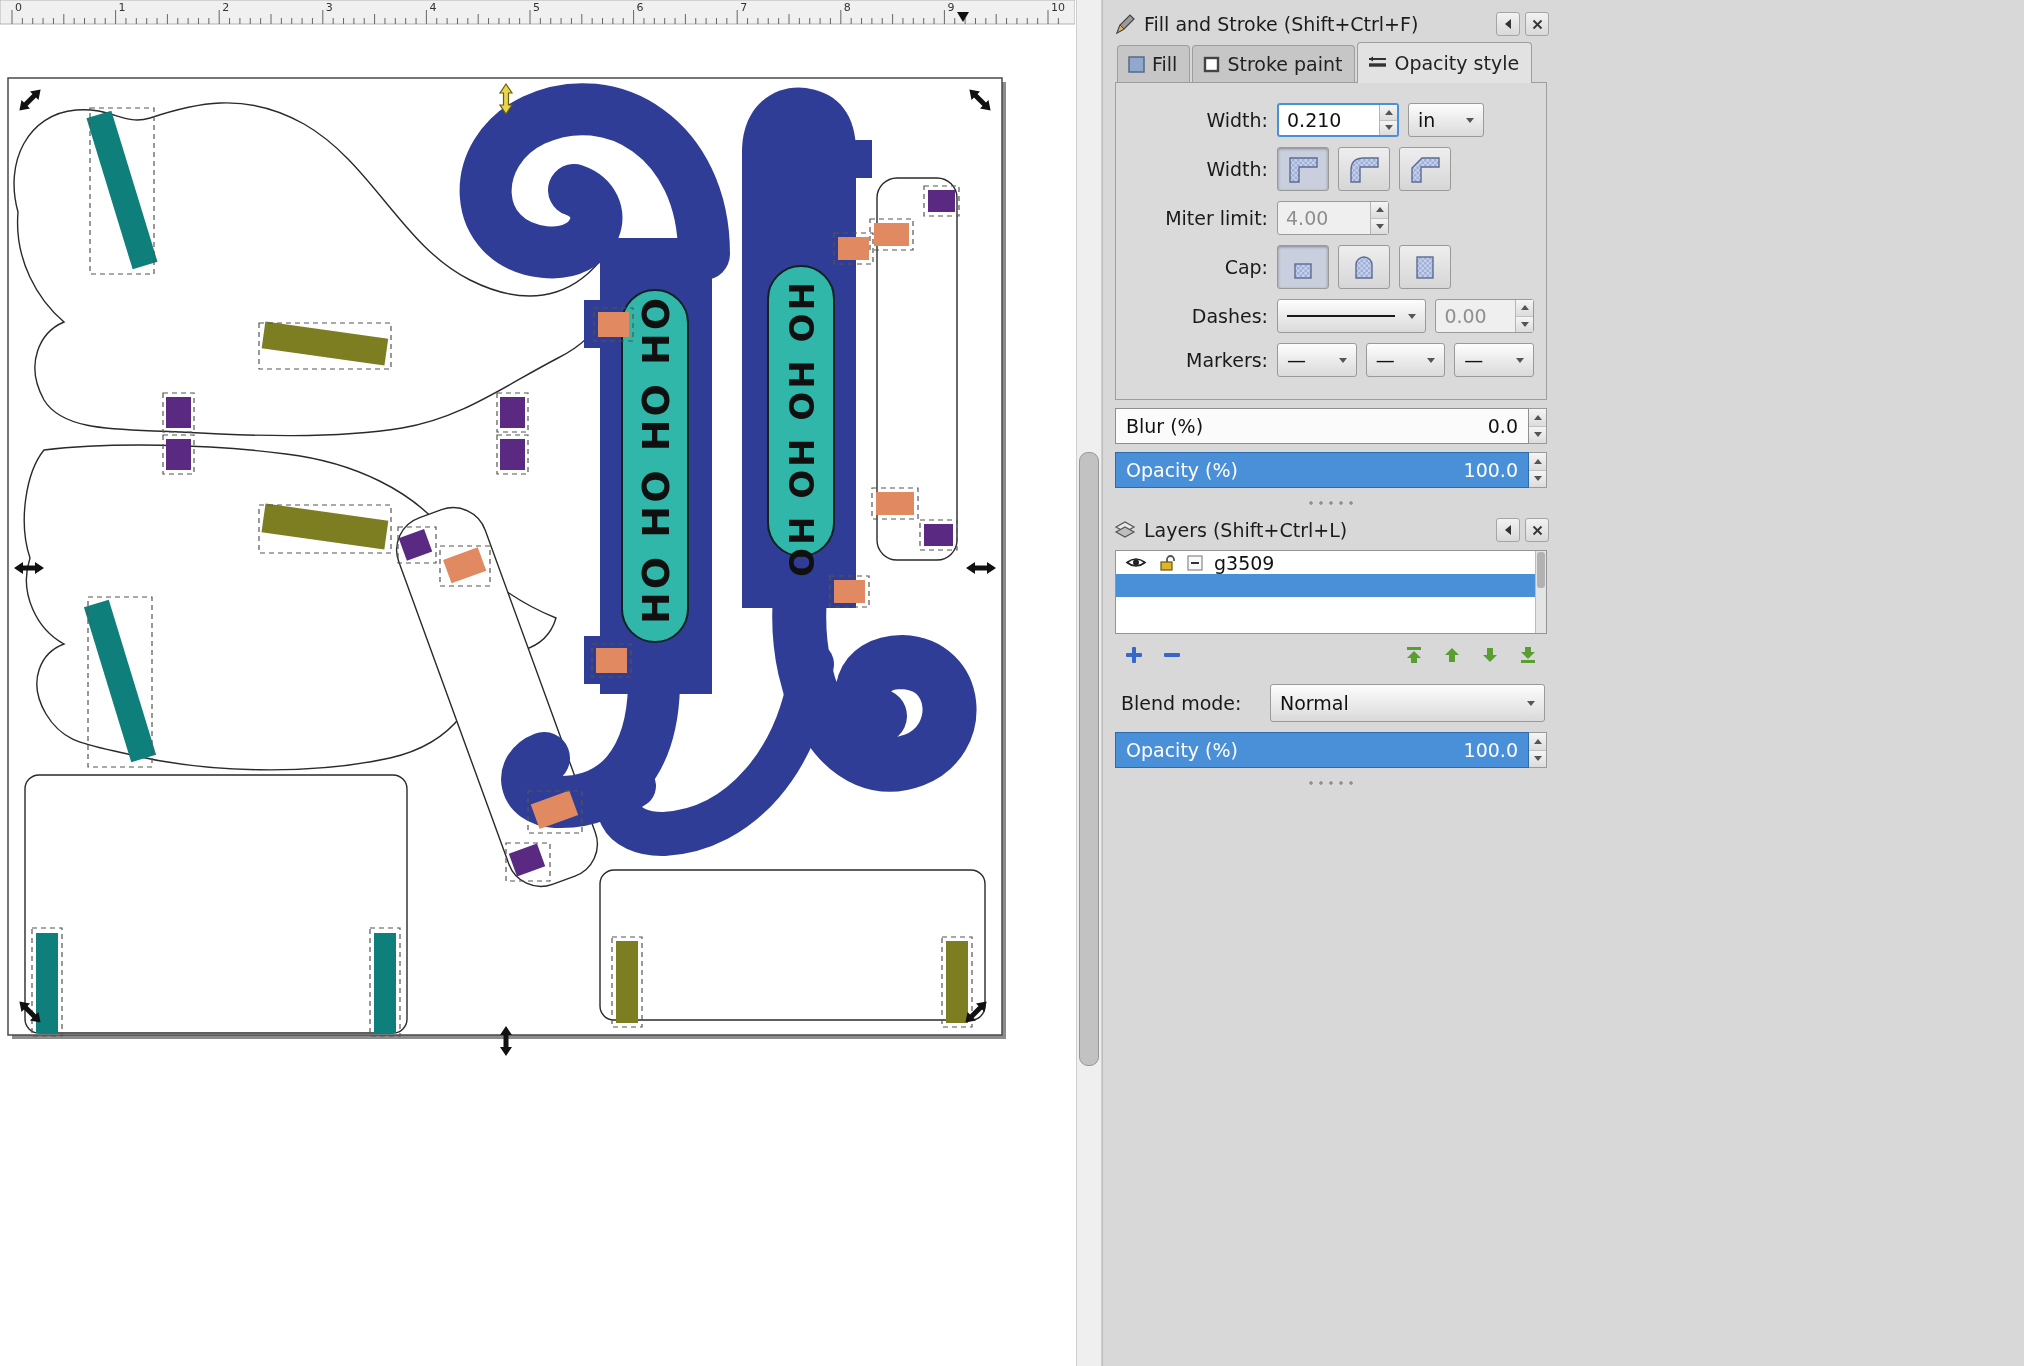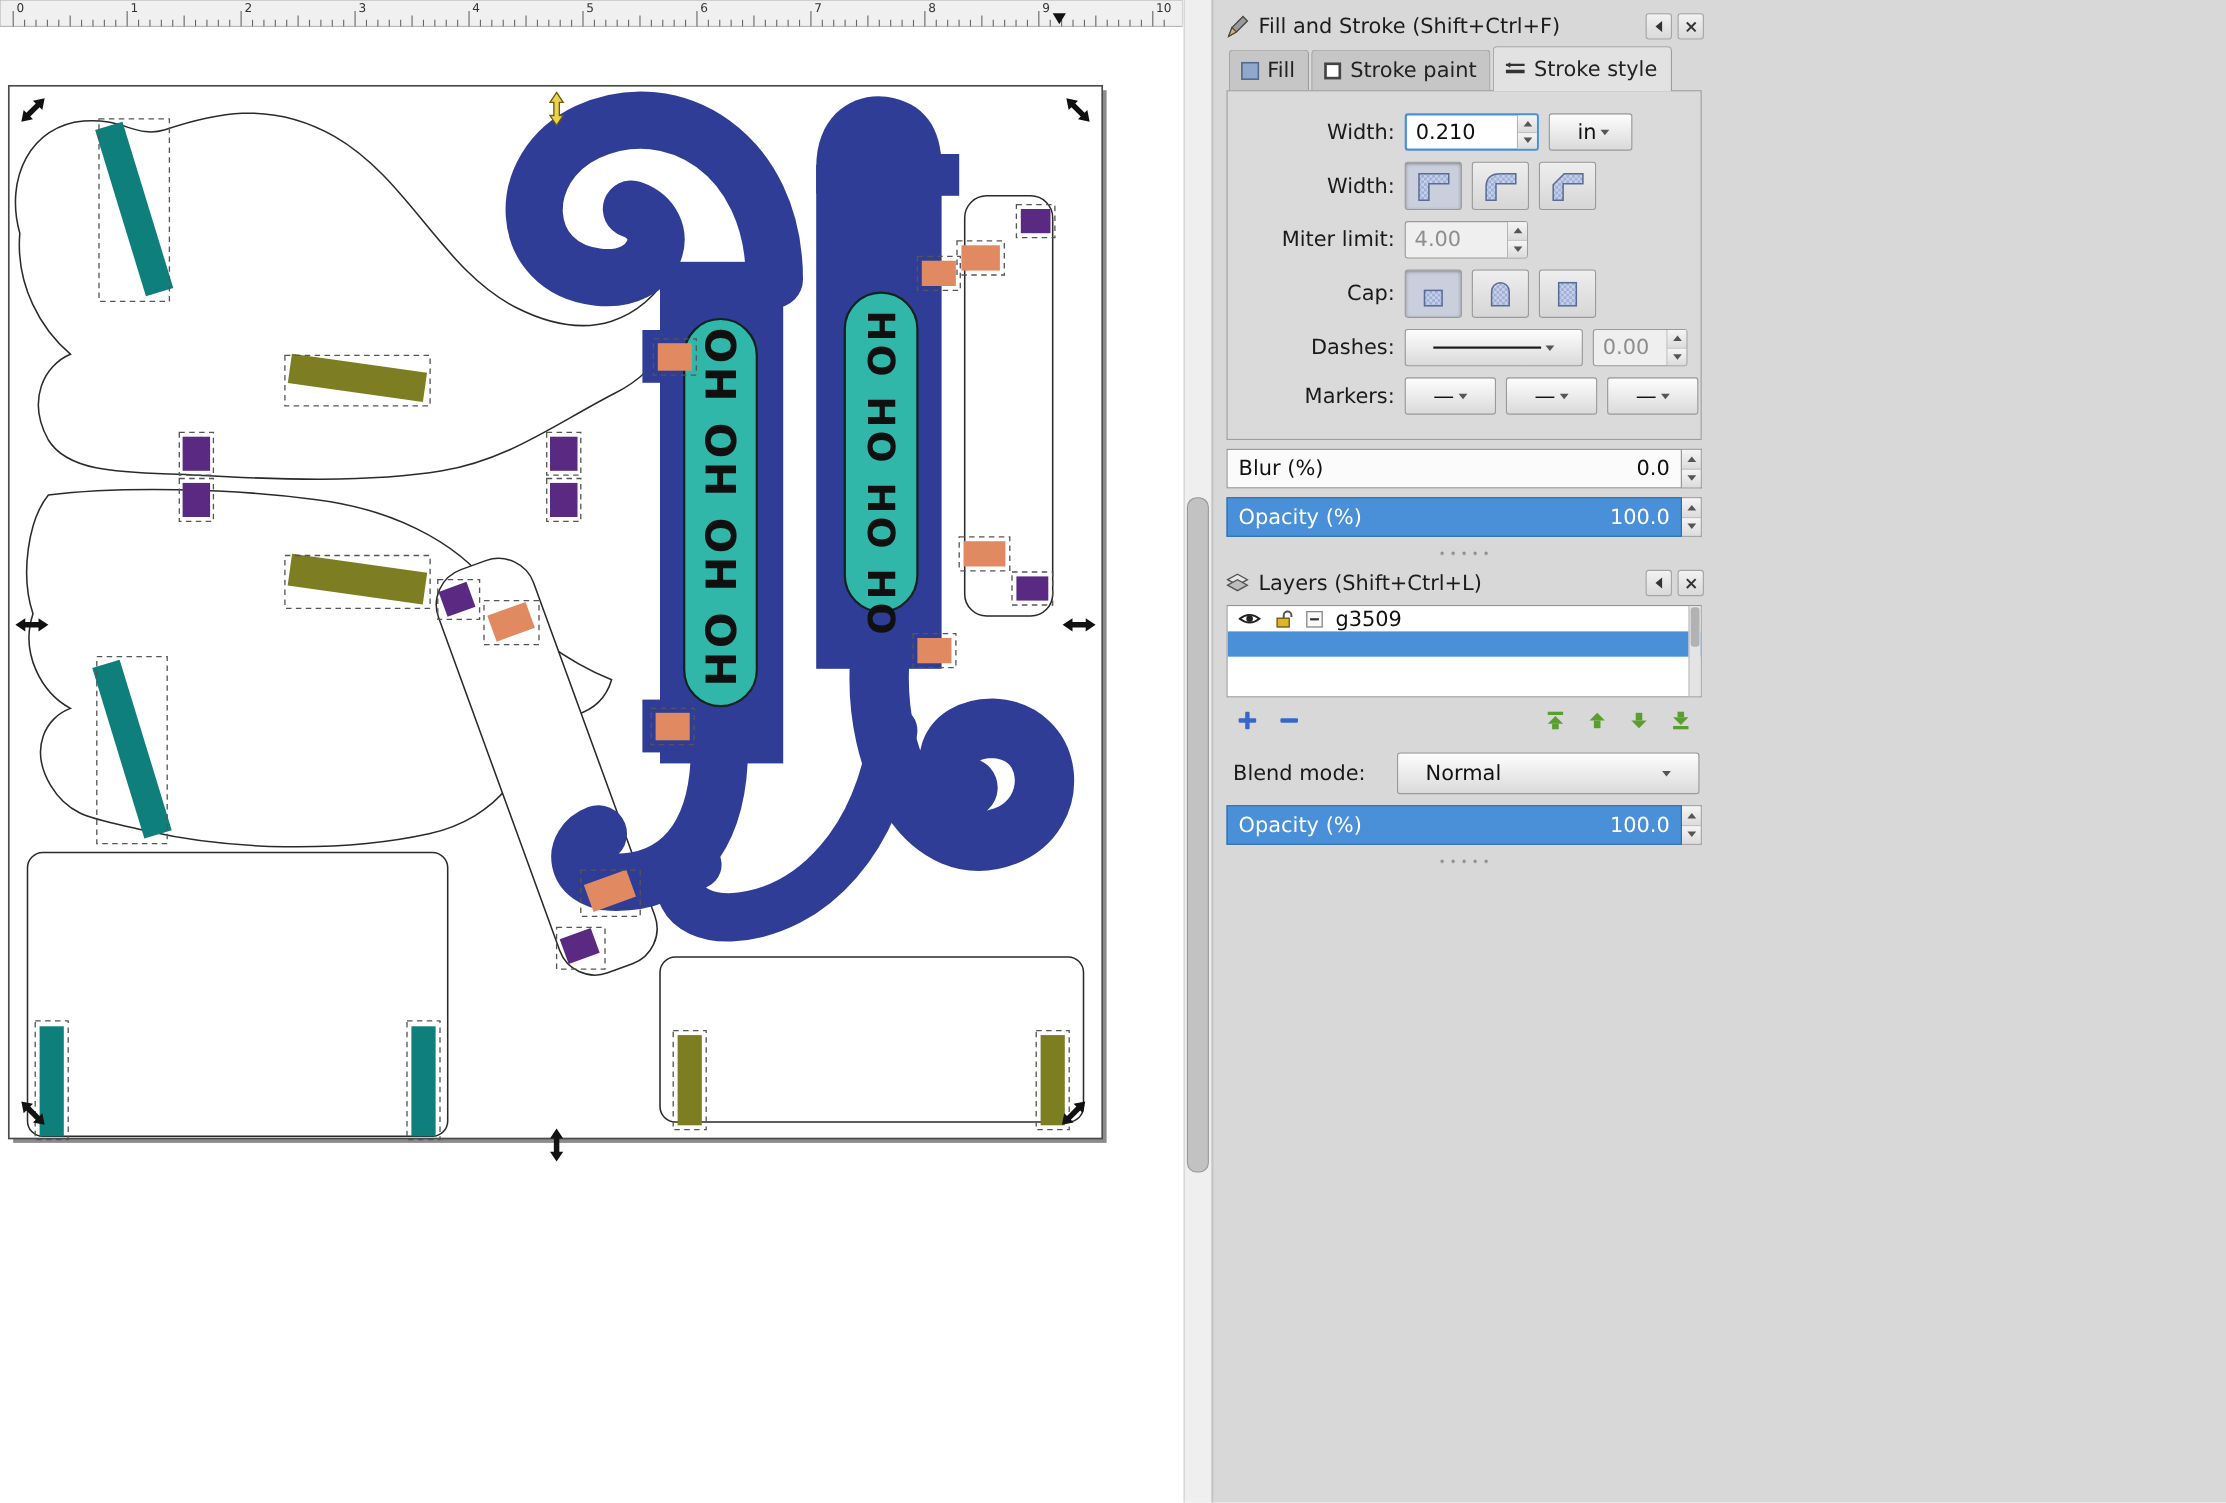--- a/index.html
+++ b/index.html
@@ -56,21 +56,21 @@
   .spin.focus{border:2px solid var(--accent,#4a90d9);}
   .spin .spinval{flex:1;display:flex;align-items:center;padding:0 8px;font-size:19px;color:#111;}
   .spin.disabled{background:#efefef;}
   .spin .spinval.dim{color:#8e8e8e;}
   .spin.w120{width:122px;} .spin.w110{width:112px;} .spin.w84{width:108px;}
   .spinbtns{display:flex;flex-direction:column;width:17px;border-left:1px solid #b5b5b5;}
   .sb{flex:1;display:flex;align-items:center;justify-content:center;background:linear-gradient(#f5f5f5,#dcdcdc);cursor:pointer;}
   .sb+.sb{border-top:1px solid #c2c2c2;}
   .tri-up{width:0;height:0;border-left:4px solid transparent;border-right:4px solid transparent;border-bottom:5px solid #555;display:inline-block;}
   .tri-down{width:0;height:0;border-left:4px solid transparent;border-right:4px solid transparent;border-top:5px solid #555;display:inline-block;}
-  .combo{display:flex;align-items:center;gap:4px;height:34px;padding:0 25px;border:1px solid #9a9a9a;border-radius:3px;
+  .combo{display:flex;align-items:center;gap:4px;height:34px;padding:0 9px;border:1px solid #9a9a9a;border-radius:3px;
          background:linear-gradient(#fdfdfd,#dadada);font-size:19px;color:#111;box-sizing:border-box;cursor:pointer;}
   .combo .tri-down{margin-left:auto;}
   .combo.unit{width:76px;} .combo.marker{width:88px;} .combo.dashes{width:162px;} .combo.blendc{width:290px;height:38px;}
   .dashline{display:inline-block;width:108px;height:2px;background:#1a1a1a;}
 
   .iconbtn{width:52px;height:44px;border:1px solid #9a9a9a;border-radius:3px;background:linear-gradient(#eeeeee,#d6d6d6);
            display:flex;align-items:center;justify-content:center;padding:0;cursor:pointer;}
   .iconbtn.pressed{background:#c9cfdc;box-shadow:inset 0 1px 3px rgba(0,0,0,.35);}
 
   
@@ -379,21 +379,21 @@
               <rect x="2" y="2" width="13" height="13" fill="#fff" stroke="#444" stroke-width="2.4"></rect>
             </svg>
         <span>Stroke paint</span>
       </div>
       <div class="tab active">
         <svg class="tabicon" width="19" height="16">
           <line x1="1" y1="4" x2="18" y2="4" stroke="#333" stroke-width="2"></line>
           <line x1="1" y1="10" x2="18" y2="10" stroke="#333" stroke-width="3.4"></line>
           <polygon points="1,4 5,1.5 5,6.5" fill="#333"></polygon>
         </svg>
-        <span>Stroke style</span>
+        <span>Opacity style</span>
       </div>
     </div>
 
     <div class="notebook">
 
       <div class="frow">
         <label>Width:</label>
         <div class="spin focus w120">
           <span class="spinval">0.210</span>
           <span class="spinbtns">

